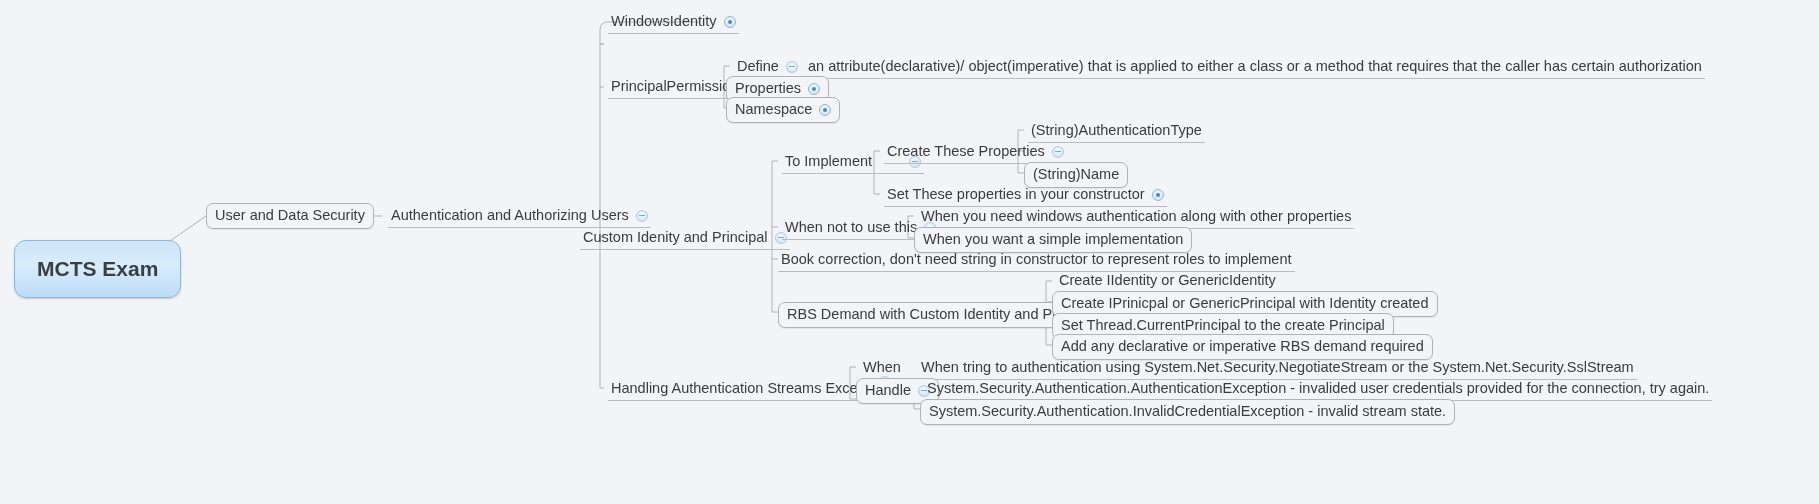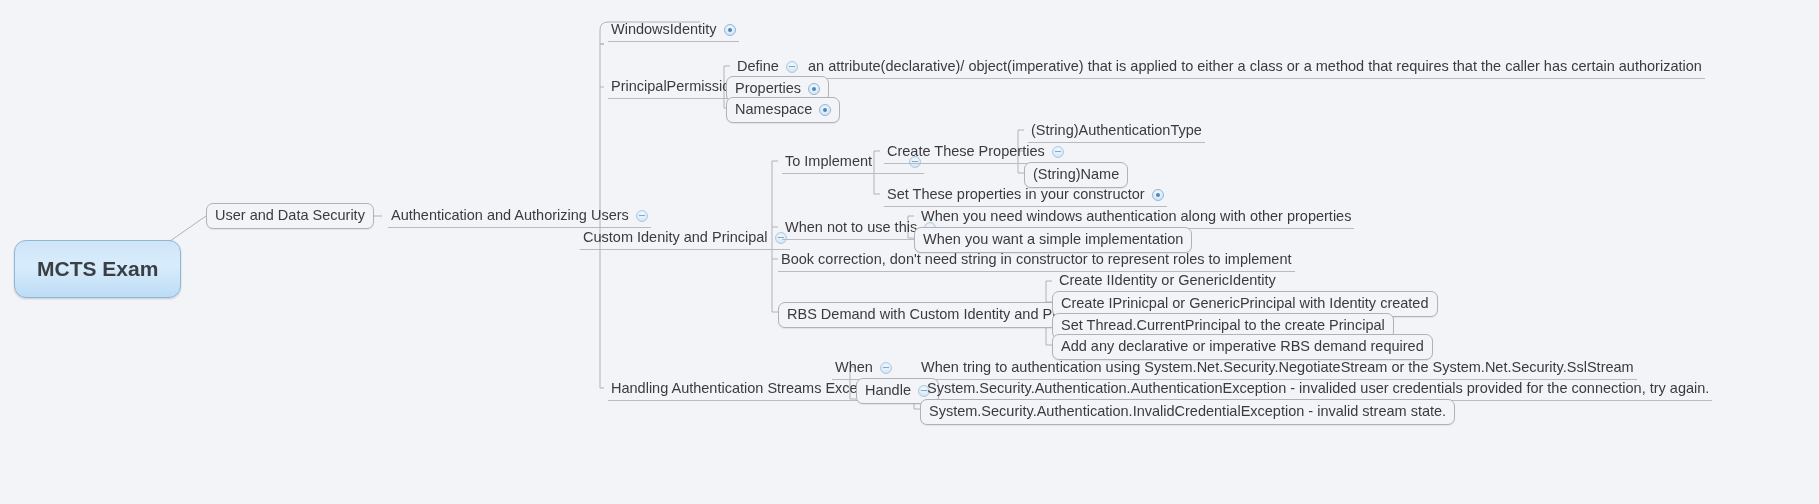--- a/index.html
+++ b/index.html
@@ -151,21 +151,21 @@
 
   <div class="node boxed" style="left:206px;top:203px;">
     <span class="txt">User and Data Security</span>
   </div>
 
   <div class="node plain" style="left:388px;top:205px;">
     <span class="txt">Authentication and Authorizing Users</span>
     <span class="bub minus"></span>
   </div>
 
-  <div class="node plain" style="left:608px;top:11px;margin-top:8px;">
+  <div class="node plain" style="left:608px;top:11px;">
     <span class="txt">WindowsIdentity</span>
     <span class="bub dot"></span>
   </div>
 
 
   <div class="node plain" style="left:608px;top:76px;">
     <span class="txt">PrincipalPermission</span>
     <span class="bub minus"></span>
   </div>
 
@@ -253,21 +253,21 @@
   </div>
 
   <div class="node boxed" style="left:1052px;top:313px;">
     <span class="txt">Set Thread.CurrentPrincipal to the create Principal</span>
   </div>
 
   <div class="node boxed" style="left:1052px;top:334px;">
     <span class="txt">Add any declarative or imperative RBS demand required</span>
   </div>
 
-  <div class="node plain" style="left:832px;top:357px;">
+  <div class="node plain" style="left:860px;top:357px;flex-direction:column;">
     <span class="txt">When</span>
     <span class="bub minus"></span>
   </div>
 
   <div class="node plain" style="left:918px;top:357px;">
     <span class="txt">When tring to authentication using System.Net.Security.NegotiateStream or the System.Net.Security.SslStream</span>
   </div>
 
   <div class="node boxed" style="left:856px;top:378px;">
     <span class="txt">Handle</span>

